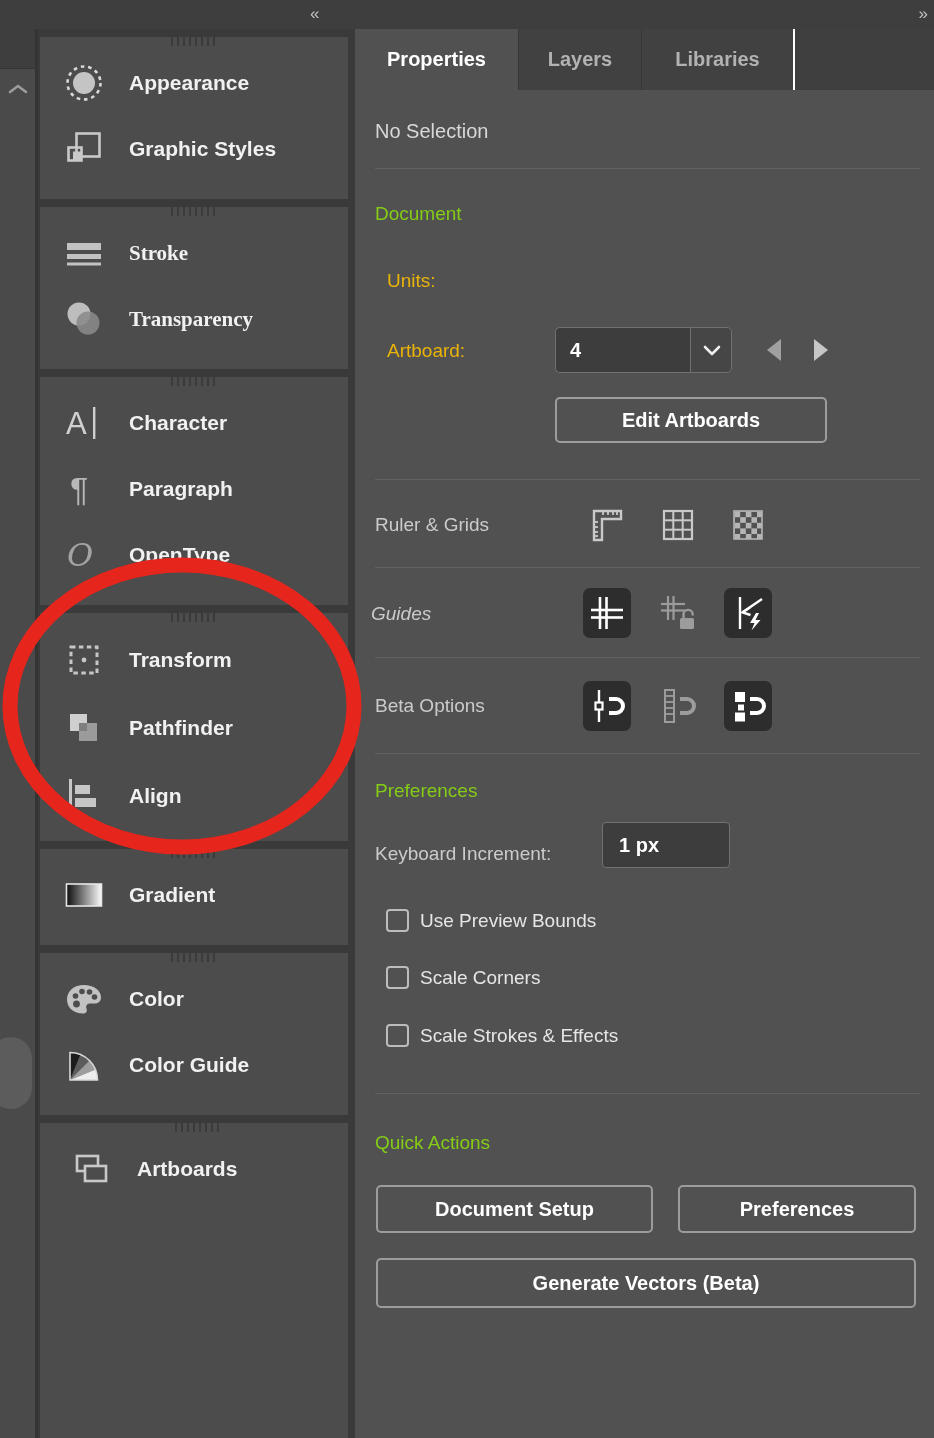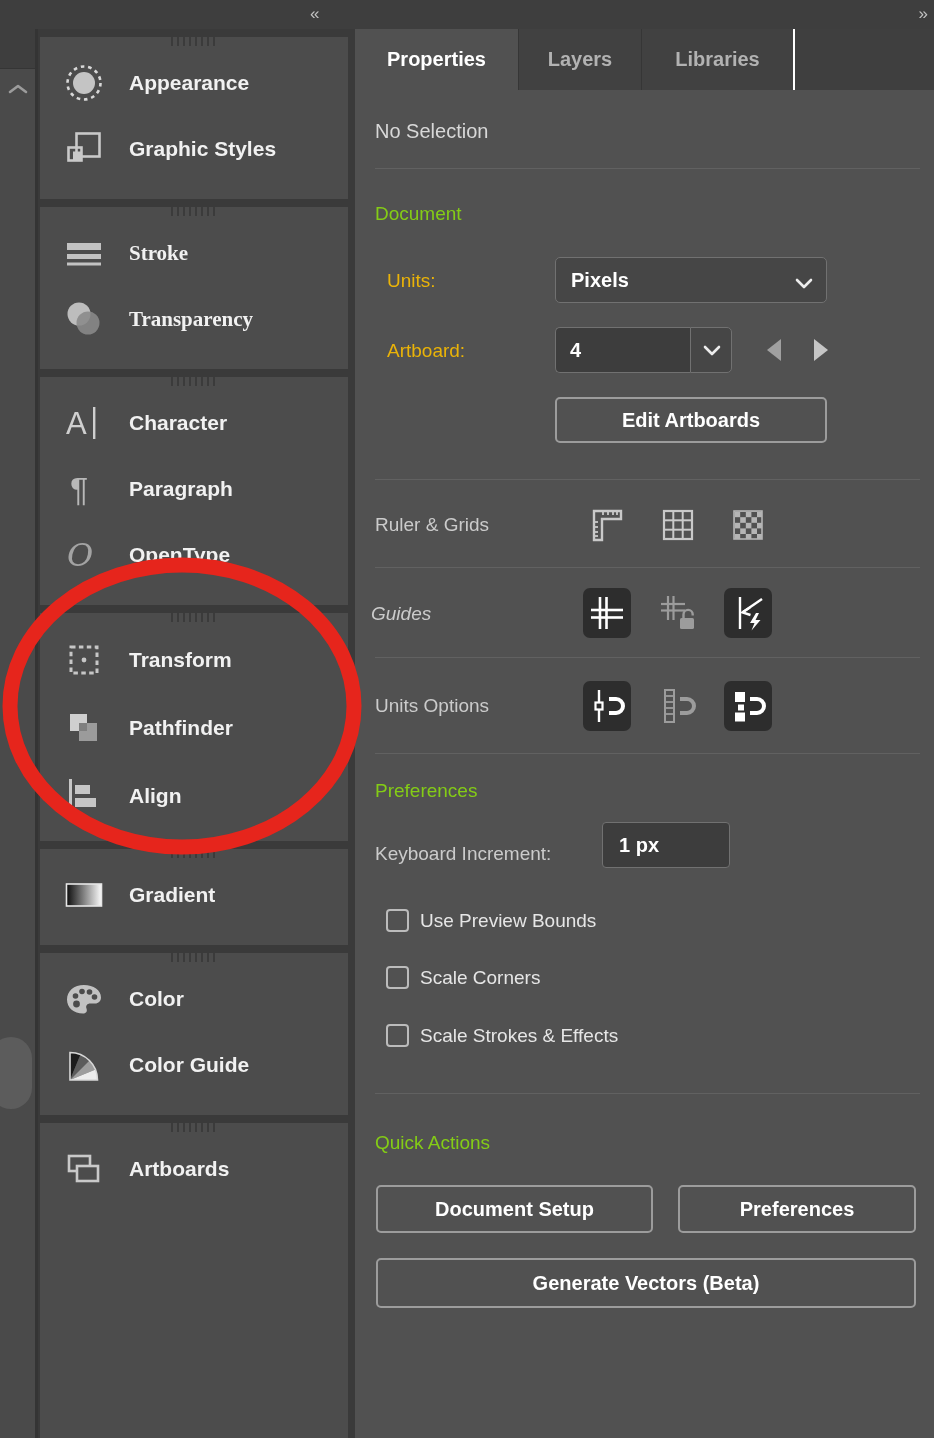--- a/index.html
+++ b/index.html
@@ -231,21 +231,21 @@
             <path d="M8,37 L18.5,11.6 A27.5,27.5 0 0 1 27.5,17.5 Z" fill="#5c5c5c"></path>
             <path d="M8,37 L27.5,17.5 A27.5,27.5 0 0 1 33.5,26.5 Z" fill="#9d9d9d"></path>
             <path d="M8,37 L33.5,26.5 A27.5,27.5 0 0 1 35.5,37 Z" fill="#ededed"></path>
             <path d="M8,37 L8,9.5 A27.5,27.5 0 0 1 35.5,37 Z" fill="none" stroke="#d8d8d8" stroke-width="1.6"></path>
           </svg>
       </span>
       <span class="slabel">Color Guide</span>
     </div>
   </div>
 
-  <div class="sgroup" style="height:96px;">
+  <div class="sgroup" style="height:96px;padding-left:8px;">
     <div class="grip"></div>
     <div class="srow">
       <span class="sicon">
         <svg width="44" height="44" viewBox="0 0 44 44">
             <rect x="7" y="9" width="21" height="15" fill="none" stroke="#c9c9c9" stroke-width="2.6"></rect>
             <rect x="15" y="19" width="21" height="15" fill="#4c4c4c" stroke="#c9c9c9" stroke-width="2.6"></rect>
           </svg>
       </span>
       <span class="slabel">Artboards</span>
     </div>
@@ -260,28 +260,20 @@
     <div class="tab inactive t-libraries">Libraries</div>
   </div>
 
   <div class="content">
     <div class="hlabel" style="left:20px;top:30px;font-size:20px;color:#d8d8d8;">No Selection</div>
     <div class="divider" style="top:78px;"></div>
 
     <div class="header" style="top:113px;">Document</div>
 
     <div class="rlabel" style="top:180px;">Units:</div>
-    <div class="dropdown" style="top:167px;">
-      <span class="val">Pixels</span>
-      <span class="dd-chev">
-        <svg width="18" height="11" viewBox="0 0 18 11">
-            <polyline points="2,2 9,9 16,2" fill="none" stroke="#ececec" stroke-width="2.6" stroke-linecap="round" stroke-linejoin="round"></polyline>
-          </svg>
-      </span>
-    </div>
 
     <div class="rlabel" style="top:250px;">Artboard:</div>
     <div class="numfield" style="top:237px;">
       <span class="val">4</span>
     </div>
     <div class="numchev" style="top:237px;">
       <svg width="18" height="11" viewBox="0 0 18 11">
           <polyline points="2,2 9,9 16,2" fill="none" stroke="#ececec" stroke-width="2.6" stroke-linecap="round" stroke-linejoin="round"></polyline>
         </svg>
     </div>
@@ -352,21 +344,21 @@
       <svg width="38" height="38" viewBox="0 0 38 38">
           <line x1="11" y1="3" x2="11" y2="35" stroke="#ffffff" stroke-width="2.4"></line>
           <line x1="33" y1="5" x2="14" y2="18" stroke="#ffffff" stroke-width="2.4"></line>
           <polyline points="21,13.5 13.5,18.3 21.5,21" fill="none" stroke="#ffffff" stroke-width="2.4"></polyline>
           <polygon points="27,19 21,29 25.5,29 22.5,36.5 31.5,26 26.5,26 30,19" fill="#ffffff"></polygon>
         </svg>
     </div>
 
     <div class="divider" style="top:567px;"></div>
 
-    <div class="hlabel" style="left:20px;top:605px;">Units Options</div>
+    <div class="hlabel" style="left:20px;top:605px;">Beta Options</div>
     <div class="iconbtn on" style="left:228px;top:591px;">
       <svg width="38" height="38" viewBox="0 0 38 38">
           <line x1="11" y1="3" x2="11" y2="35" stroke="#ffffff" stroke-width="2.4"></line>
           <rect x="7.5" y="15.5" width="7" height="7" fill="#2d2d2d" stroke="#ffffff" stroke-width="2.2"></rect>
           <rect x="21" y="10" width="7" height="4" fill="#ffffff"></rect>
           <rect x="21" y="24" width="7" height="4" fill="#ffffff"></rect>
           <path d="M28,12 a7,7 0 0 1 0,14" fill="none" stroke="#ffffff" stroke-width="4"></path>
         </svg>
     </div>
     <div class="iconbtn" style="left:299px;top:591px;">

